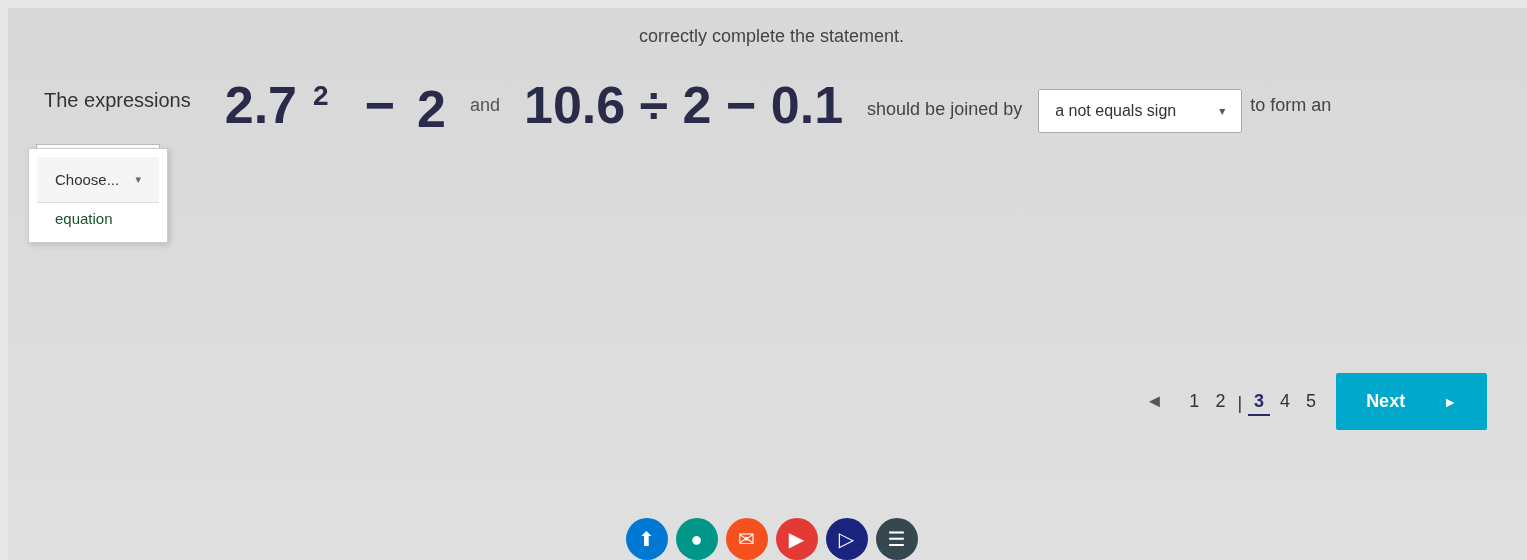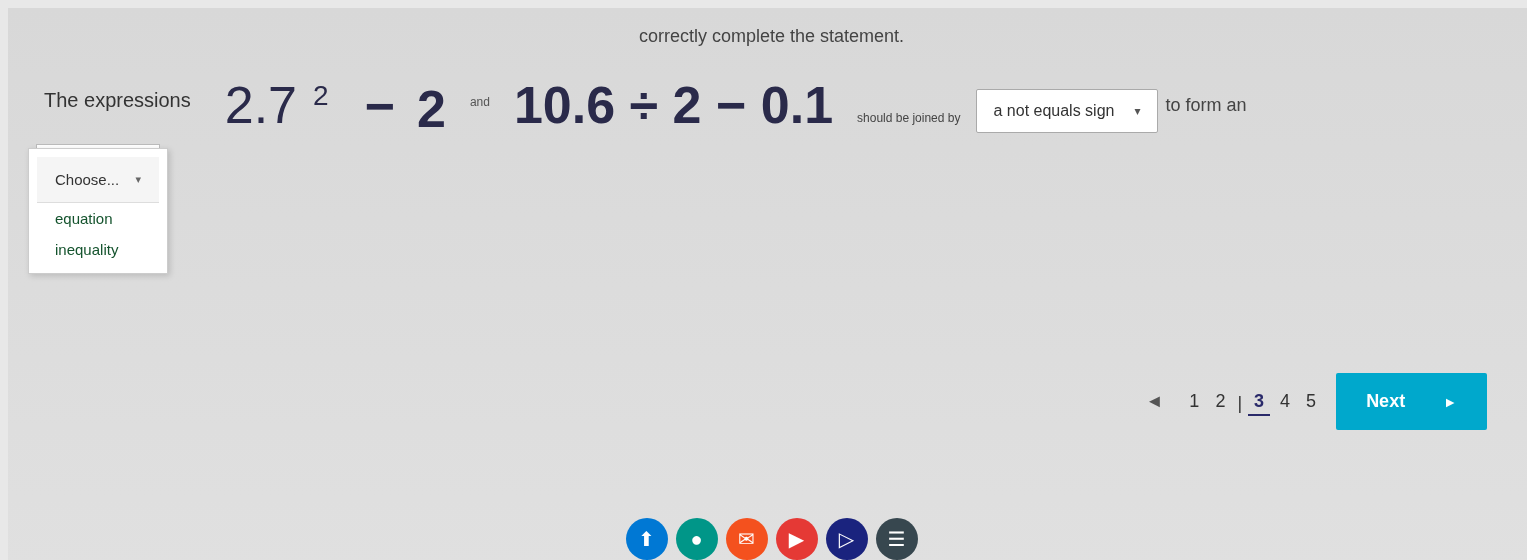--- a/index.html
+++ b/index.html
@@ -44,21 +44,21 @@
 
     .label-the-expressions {
       font-size: 20px;
       color: #333;
       margin-right: 10px;
       padding-top: 18px;
     }
 
     .math-expr1 {
       font-size: 52px;
-      font-weight: normal;
+      font-weight: bold;
       color: #2a2a4a;
       line-height: 1;
       margin-right: 6px;
     }
 
     .math-expr1 sup {
       font-size: 28px;
       vertical-align: super;
     }
 
@@ -71,52 +71,53 @@
       align-self: center;
     }
 
     .math-num2 {
       font-size: 52px;
       font-weight: bold;
       color: #2a2a4a;
     }
 
     .and-text {
-      font-size: 12px;
+      font-size: 18px;
       color: #555;
       padding-top: 24px;
       margin: 0 8px;
     }
 
     .math-expr2 {
       font-size: 52px;
       font-weight: bold;
       color: #2a2a4a;
       line-height: 1;
     }
 
     .should-be-text {
-      font-size: 12px;
+      font-size: 18px;
       color: #444;
       padding-top: 24px;
-      margin: 16px 8px;
+      margin: 4px 8px;
     }
 
     .dropdown-sign {
       display: inline-flex;
       align-items: center;
       border: 1px solid #aaa;
       background: #fff;
       padding: 4px 8px;
       border-radius: 2px;
       font-size: 16px;
       color: #333;
       cursor: pointer;
       margin-top: 18px;
       position: relative;
+      gap: 23px;
     }
 
     .dropdown-arrow {
       font-size: 12px;
       color: #555;
       margin-left: 4px;
     }
 
     .to-form-text {
       font-size: 18px;
@@ -299,23 +300,20 @@
   </div>
 
   <div class="dropdown-popup">
     <div class="dropdown-popup-header">
       <span>Choose...</span>
       <span class="chevron">▾</span>
     </div>
     <div class="dropdown-option">
       <span>equation</span>
     </div>
-    <div class="dropdown-option">
-      <span>inequality</span>
-    </div>
   </div>
 
   <div class="pagination">
     <span class="page-arrow">◄</span>
 
     <div class="page-numbers">
       <span class="page-num">1</span>
       <span class="page-num">2</span>
       <span class="page-divider">|</span>
       <span class="page-num active">3</span>

